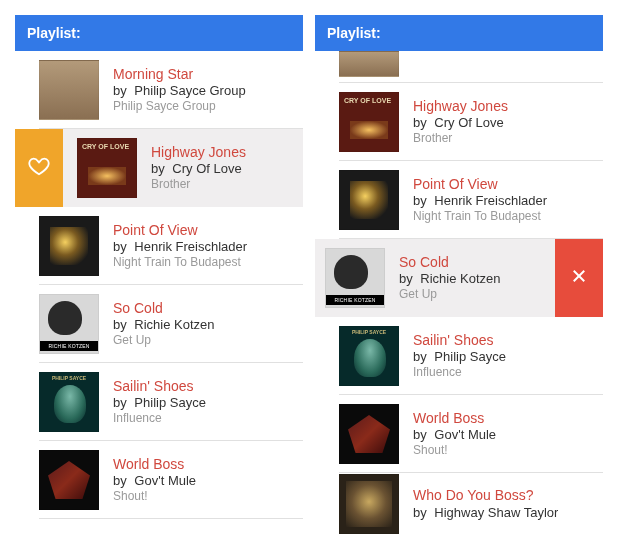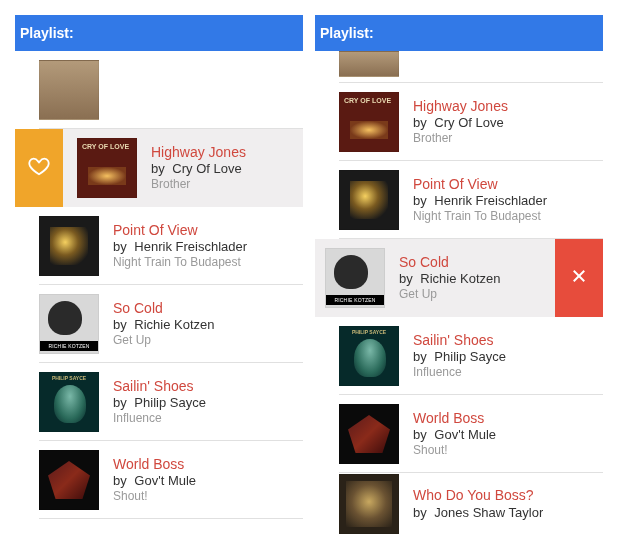--- a/index.html
+++ b/index.html
@@ -12,21 +12,21 @@
     --grey-text:#9a9a9a;
     --dark-text:#333333;
     --page-bg:#ffffff;
   }
   *{box-sizing:border-box;font-family:-apple-system,"Helvetica Neue",Arial,sans-serif;}
   html,body{margin:0;padding:0;background:var(--page-bg);}
   .stage{width:618px;height:555px;position:relative;background:#fff;}
   .phone{position:absolute;top:14px;width:290px;height:528px;overflow:hidden;border:1px solid #fff;}
   .phone.left{left:14px;}
   .phone.right{left:314px;}
-  .header{height:36px;background:var(--blue);color:#fff;font-size:14px;font-weight:600;display:flex;align-items:center;padding:0 5px;}
+  .header{height:36px;background:var(--blue);color:#fff;font-size:14px;font-weight:600;display:flex;align-items:center;padding:0 12px;}
   .list{position:relative;width:100%;}
   .row{position:relative;width:100%;height:78px;}
   .row::after{content:"";position:absolute;left:24px;right:0;bottom:0;height:1px;background:var(--divider);}
   .row.no-divider::after{display:none;}
   .cell{position:absolute;top:0;left:0;right:0;bottom:0;display:flex;align-items:center;padding:0 10px 0 24px;gap:14px;background:#fff;}
   .cover{width:60px;height:60px;flex:0 0 60px;border:1px solid rgba(0,0,0,0.05);}
   .txt{display:flex;flex-direction:column;min-width:0;line-height:1.25;}
   .title{color:var(--title-red);font-size:14px;white-space:nowrap;overflow:hidden;text-overflow:ellipsis;}
   .artist{color:var(--dark-text);font-size:13px;white-space:nowrap;overflow:hidden;text-overflow:ellipsis;}
   .album{color:var(--grey-text);font-size:12px;white-space:nowrap;overflow:hidden;text-overflow:ellipsis;}
@@ -71,20 +71,25 @@
 <div class="stage">
 
   <div class="phone left">
     <div class="header">
       <span>Playlist:</span>
     </div>
     <div class="list" id="left-list">
         <div class="row">
           <div class="cell">
             <div class="cover cov-sayce"></div>
+            <div class="txt">
+              <span class="title">Morning Star</span>
+              <span class="artist"><span class="by">by</span><span> Philip Sayce Group</span></span>
+              <span class="album">Philip Sayce Group</span>
+            </div>
           </div>
         </div>
         <div class="row swiped-fav no-divider">
           <div class="fav-btn">
             <span><svg viewBox="0 0 24 24">
                 <path d="M12 21s-7.5-4.6-10-9.3C.4 8 2.5 4 6.2 4c2.1 0 3.6 1.2 4.3 2.4L12 8l1.5-1.6C14.2 5.2 15.7 4 17.8 4 21.5 4 23.6 8 22 11.7 19.5 16.4 12 21 12 21z"></path>
               </svg></span>
           </div>
           <div class="cell">
             <div class="cover cov-cry"></div>
@@ -202,20 +207,20 @@
               <span class="artist"><span class="by">by</span><span> Gov't Mule</span></span>
               <span class="album">Shout!</span>
             </div>
           </div>
         </div>
         <div class="row partial-bottom">
           <div class="cell">
             <div class="cover cov-joanne"></div>
             <div class="txt">
               <span class="title">Who Do You Boss?</span>
-              <span class="artist"><span class="by">by</span><span> Jones Shaw Taylor</span></span>
+              <span class="artist"><span class="by">by</span><span> Highway Shaw Taylor</span></span>
             </div>
           </div>
         </div>
       </div>
   </div>
 
 </div>
 
 </body></html>

